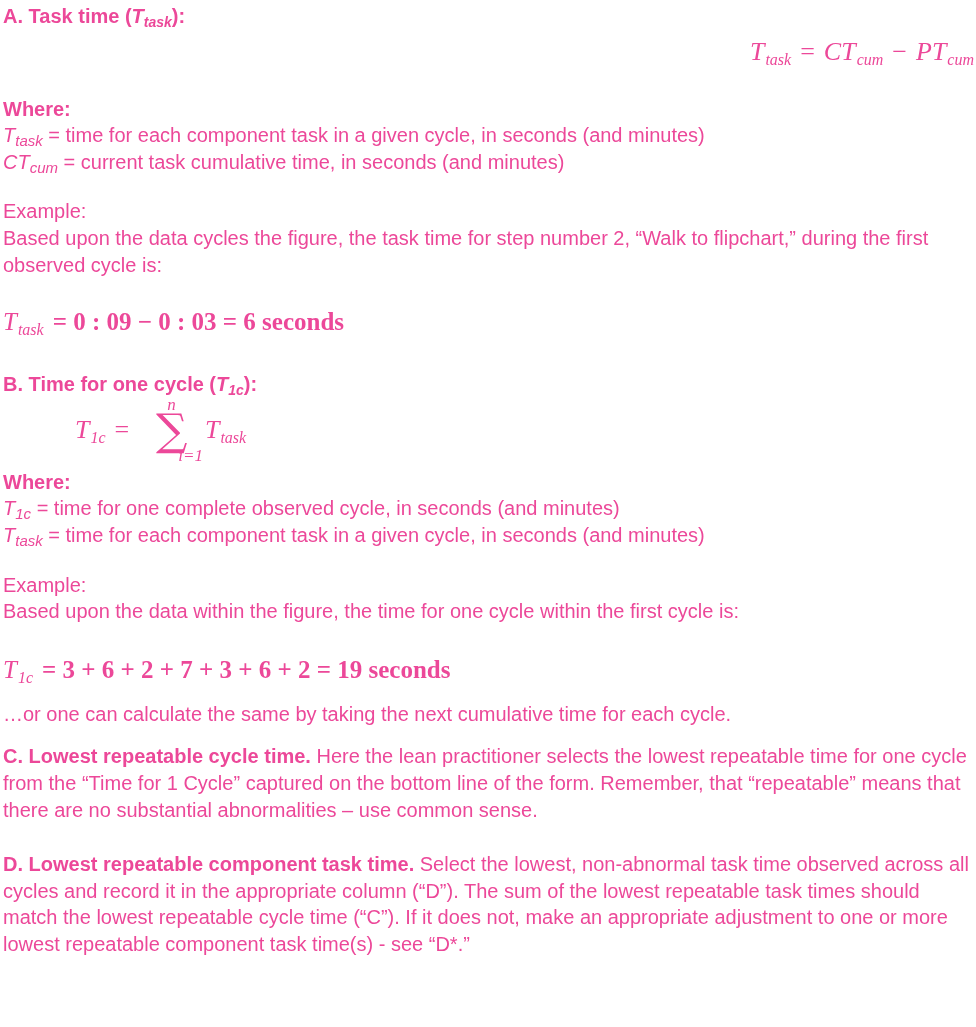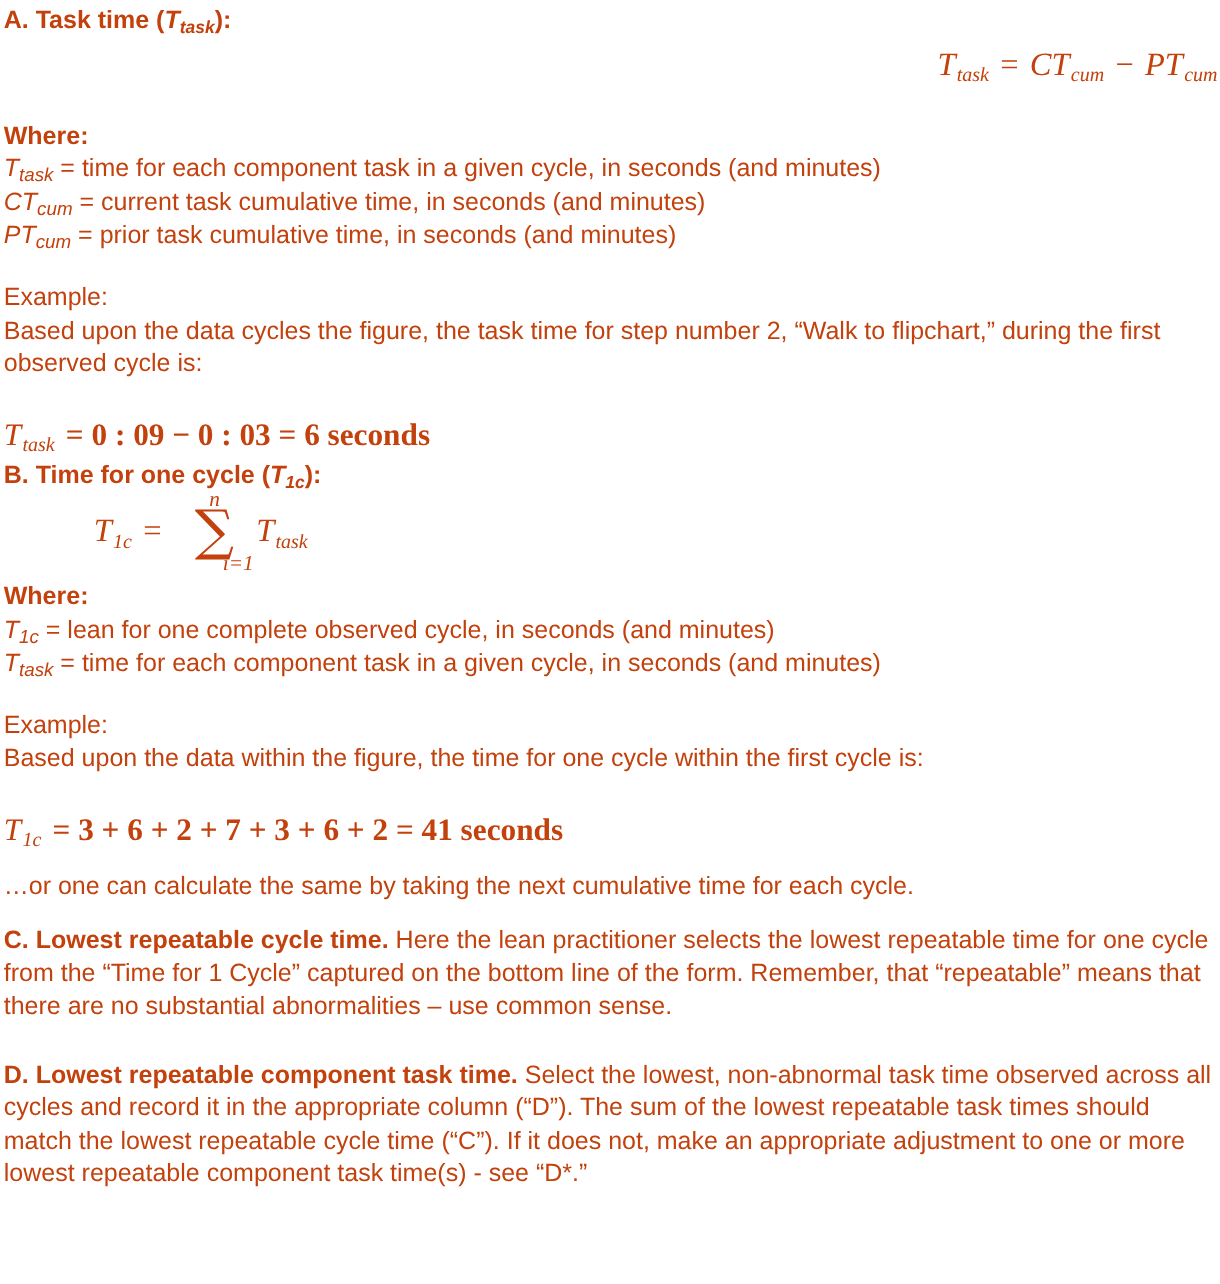--- a/index.html
+++ b/index.html
@@ -1,21 +1,21 @@
 <!DOCTYPE html>
 <html><head>
 <meta charset="utf-8">
 <style>
   html, body { margin: 0; padding: 0; background: #ffffff; }
   .page {
     position: relative;
     width: 976px;
     height: 1027px;
     background: #ffffff;
-    color: #c2410c;
+    color: #ec4899;
     font-family: "Liberation Sans", sans-serif;
     font-size: 20px;
     line-height: 26.6px;
     box-sizing: border-box;
     padding: 3px 2px 0 3px;
     overflow: hidden;
   }
   .bold { font-weight: bold; }
   .hvar { font-style: italic; }
   .hsub {
@@ -63,43 +63,41 @@
   .where { font-weight: bold; margin-top: 26px; }
   .where-b { font-weight: bold; margin-top: 7px; }
   .def-var { font-style: italic; }
   .def-sub {
     font-style: italic;
     font-size: 15px;
     line-height: 0;
     vertical-align: -4px;
   }
   .example-label { font-weight: normal; margin-top: 23px; }
-  .heading-b { }
+  .heading-b { margin-top: 31px; }
   .note { margin-top: 13px; }
   .para-c { margin-top: 16px; }
   .para-d { margin-top: 28px; }
 </style>
 </head>
 <body>
 
 <div class="page">
 
   <div class="bold"><span>A. Task time (</span><span class="hvar">T</span><span class="hsub">task</span><span>):</span></div>
 
   <div class="math math-a"><span class="mvar">T</span><span class="msub">task</span><span class="mop">=</span><span class="mvar">CT</span><span class="msub">cum</span><span class="mop">−</span><span class="mvar">PT</span><span class="msub">cum</span></div>
 
   <div class="where">Where:</div>
 
   <div>
     <div class="def-row"><span class="def-var">T</span><span class="def-sub">task</span>
       <span>= time for each component task in a given cycle, in seconds (and minutes)</span></div>
     <div class="def-row"><span class="def-var">CT</span><span class="def-sub">cum</span>
       <span>= current task cumulative time, in seconds (and minutes)</span></div>
-    <div class="def-row"><span class="def-var">PT</span><span class="def-sub">cum</span>
-      <span>= prior task cumulative time, in seconds (and minutes)</span></div>
   </div>
 
   <div class="example-label">Example:</div>
   <div class="para">Based upon the data cycles the figure, the task time for step number 2, “Walk to flipchart,” during the first observed cycle is:</div>
 
   <div class="math math-ex"><span class="mvar">T</span><span class="msub">task</span><span class="rhs">= 0 : 09 − 0 : 03 = 6 seconds</span></div>
 
   <div class="bold heading-b"><span>B. Time for one cycle (</span><span class="hvar">T</span><span class="hsub">1c</span><span>):</span></div>
 
   <div class="math math-sum">
@@ -110,29 +108,29 @@
       <span class="sigma">∑</span>
       <span class="sum-i">i=1</span>
     </span>
     <span><span class="mvar">T</span><span class="msub">task</span></span>
   </div>
 
   <div class="where-b">Where:</div>
 
   <div>
     <div class="def-row"><span class="def-var">T</span><span class="def-sub">1c</span>
-      <span>= lean for one complete observed cycle, in seconds (and minutes)</span></div>
+      <span>= time for one complete observed cycle, in seconds (and minutes)</span></div>
     <div class="def-row"><span class="def-var">T</span><span class="def-sub">task</span>
       <span>= time for each component task in a given cycle, in seconds (and minutes)</span></div>
   </div>
 
   <div class="example-label">Example:</div>
   <div class="para">Based upon the data within the figure, the time for one cycle within the first cycle is:</div>
 
-  <div class="math math-ex-b"><span class="mvar">T</span><span class="msub">1c</span><span class="rhs">= 3 + 6 + 2 + 7 + 3 + 6 + 2 = 41 seconds</span></div>
+  <div class="math math-ex-b"><span class="mvar">T</span><span class="msub">1c</span><span class="rhs">= 3 + 6 + 2 + 7 + 3 + 6 + 2 = 19 seconds</span></div>
 
   <div class="note">…or one can calculate the same by taking the next cumulative time for each cycle.</div>
 
   <div class="para para-c"><span class="bold">C. Lowest repeatable cycle time.</span><span> Here the lean practitioner selects the lowest repeatable time for one cycle from the “Time for 1 Cycle” captured on the bottom line of the form. Remember, that “repeatable” means that there are no substantial abnormalities – use common sense.</span></div>
 
   <div class="para para-d"><span class="bold">D. Lowest repeatable component task time.</span><span> Select the lowest, non-abnormal task time observed across all cycles and record it in the appropriate column (“D”). The sum of the lowest repeatable task times should match the lowest repeatable cycle time (“C”). If it does not, make an appropriate adjustment to one or more lowest repeatable component task time(s)  - see “D*.”</span></div>
 
 </div>
 
 </body></html>

